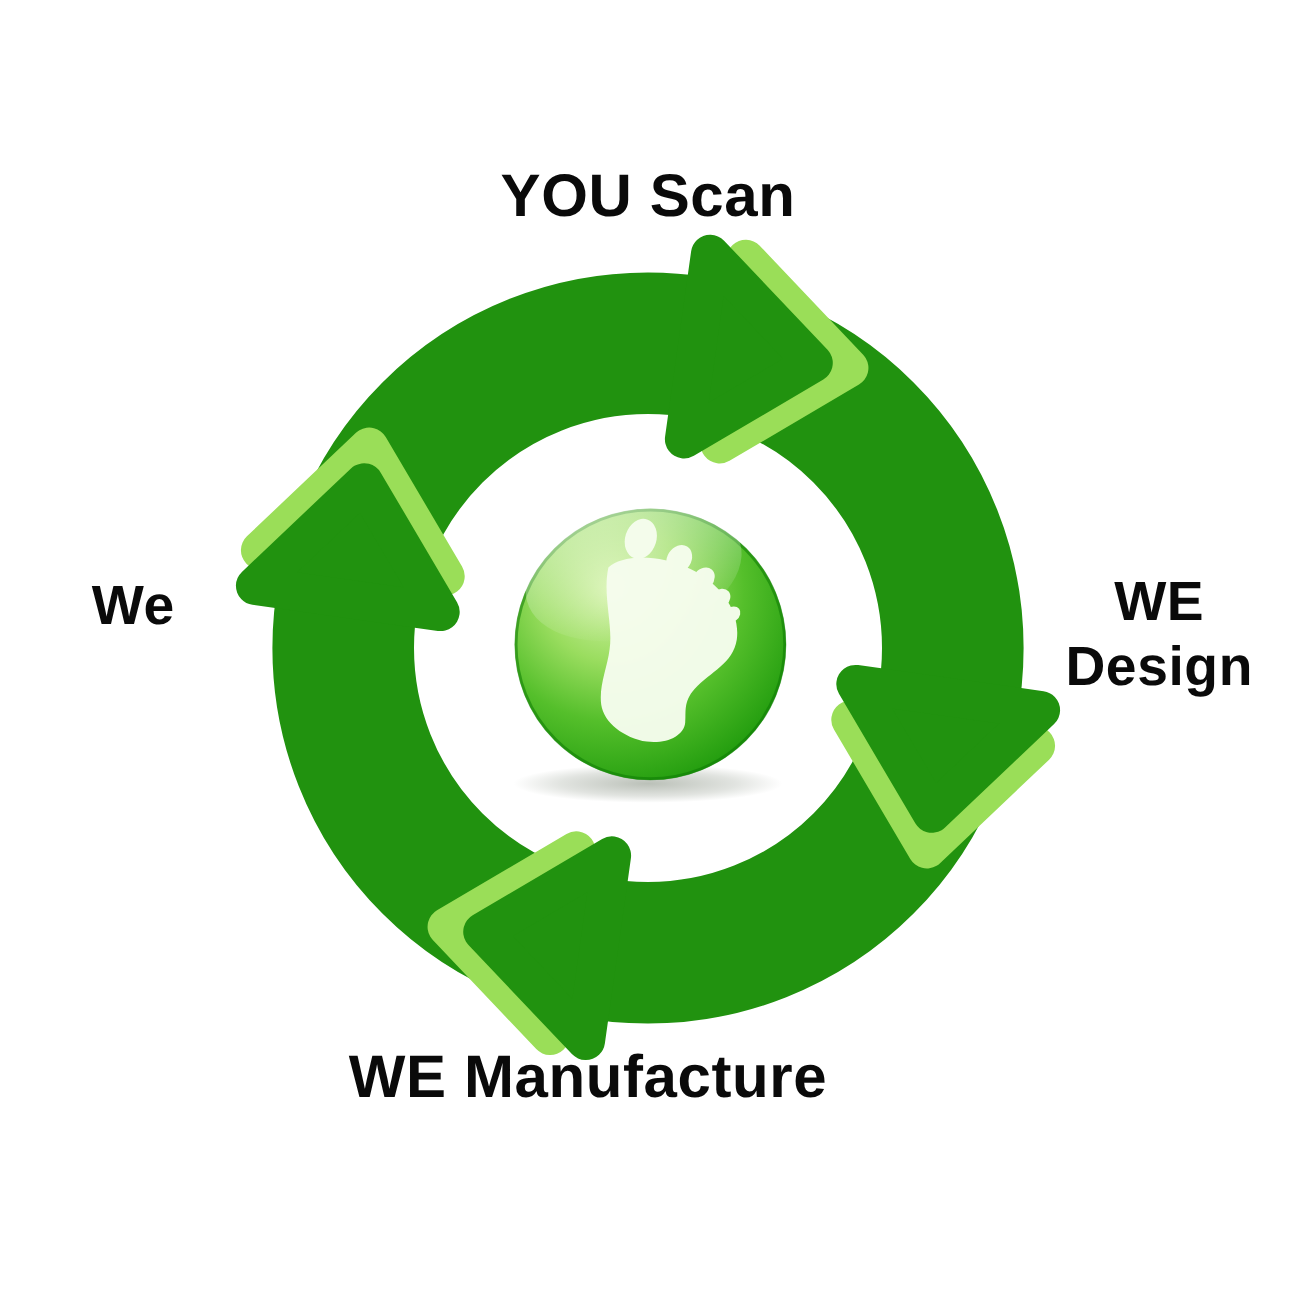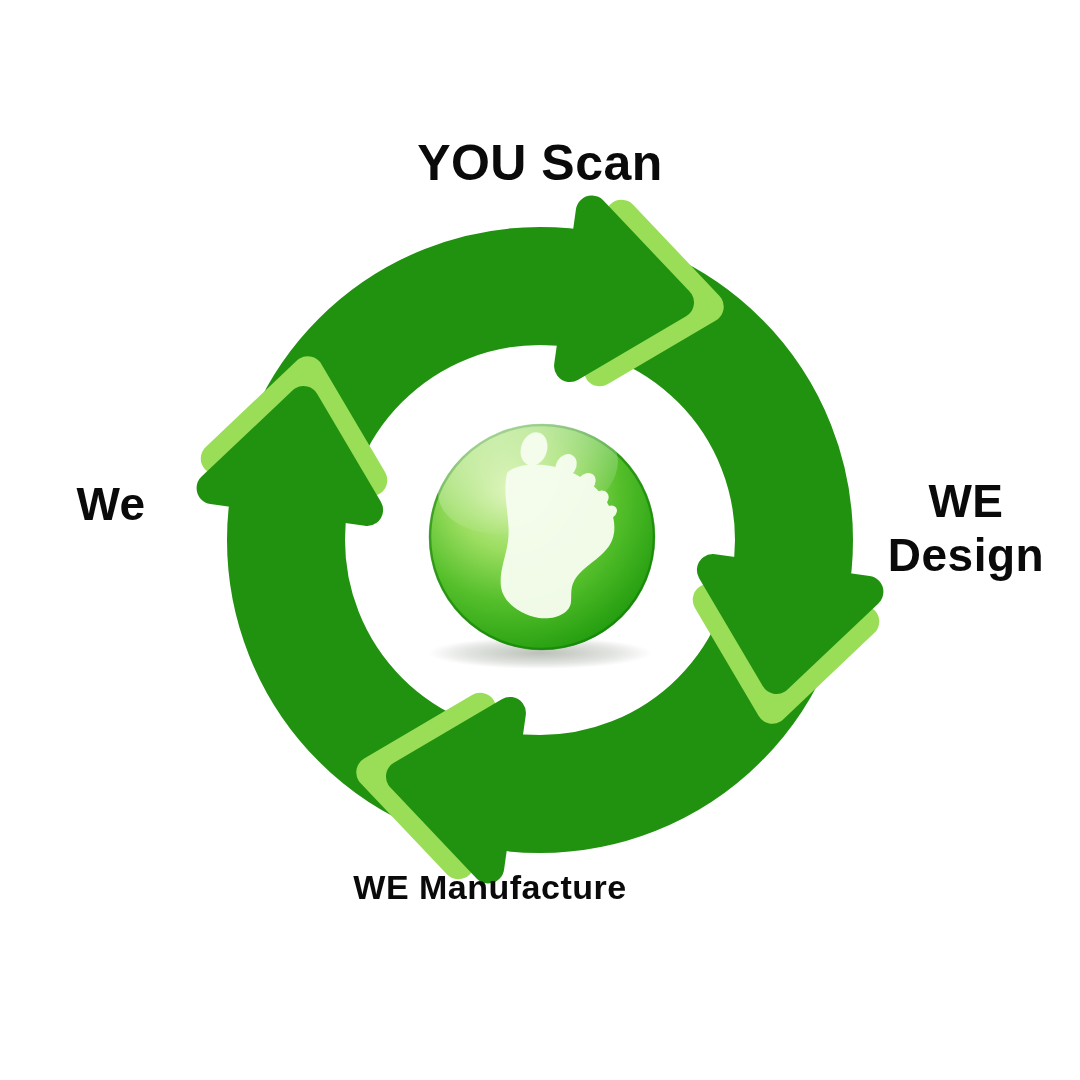--- a/index.html
+++ b/index.html
@@ -22,21 +22,21 @@
   }
   .label {
     position: absolute;
     color: #0a0a0a;
     font-weight: 700;
     text-align: center;
     letter-spacing: 0.5px;
     white-space: nowrap;
   }
   .label-top    { top: 134px; left: 0; width: 1080px; font-size: 50px; }
-  .label-bottom { top: 868px; left: 0; width: 980px; font-size: 34px; }
+  .label-bottom { top: 868px; left: 0; width: 980px; font-size: 50px; }
   .label-right  { top: 474px; left: 846px; width: 240px; font-size: 46px; line-height: 54px; }
   .label-left   { top: 477px; left: 0px;  width: 222px; font-size: 46px; line-height: 54px; }
 </style>
 </head>
 <body>
 
 <div class="stage">
 
   <svg class="cycle-svg" width="1080" height="1080" viewBox="0 0 1080 1080">
     <defs>

